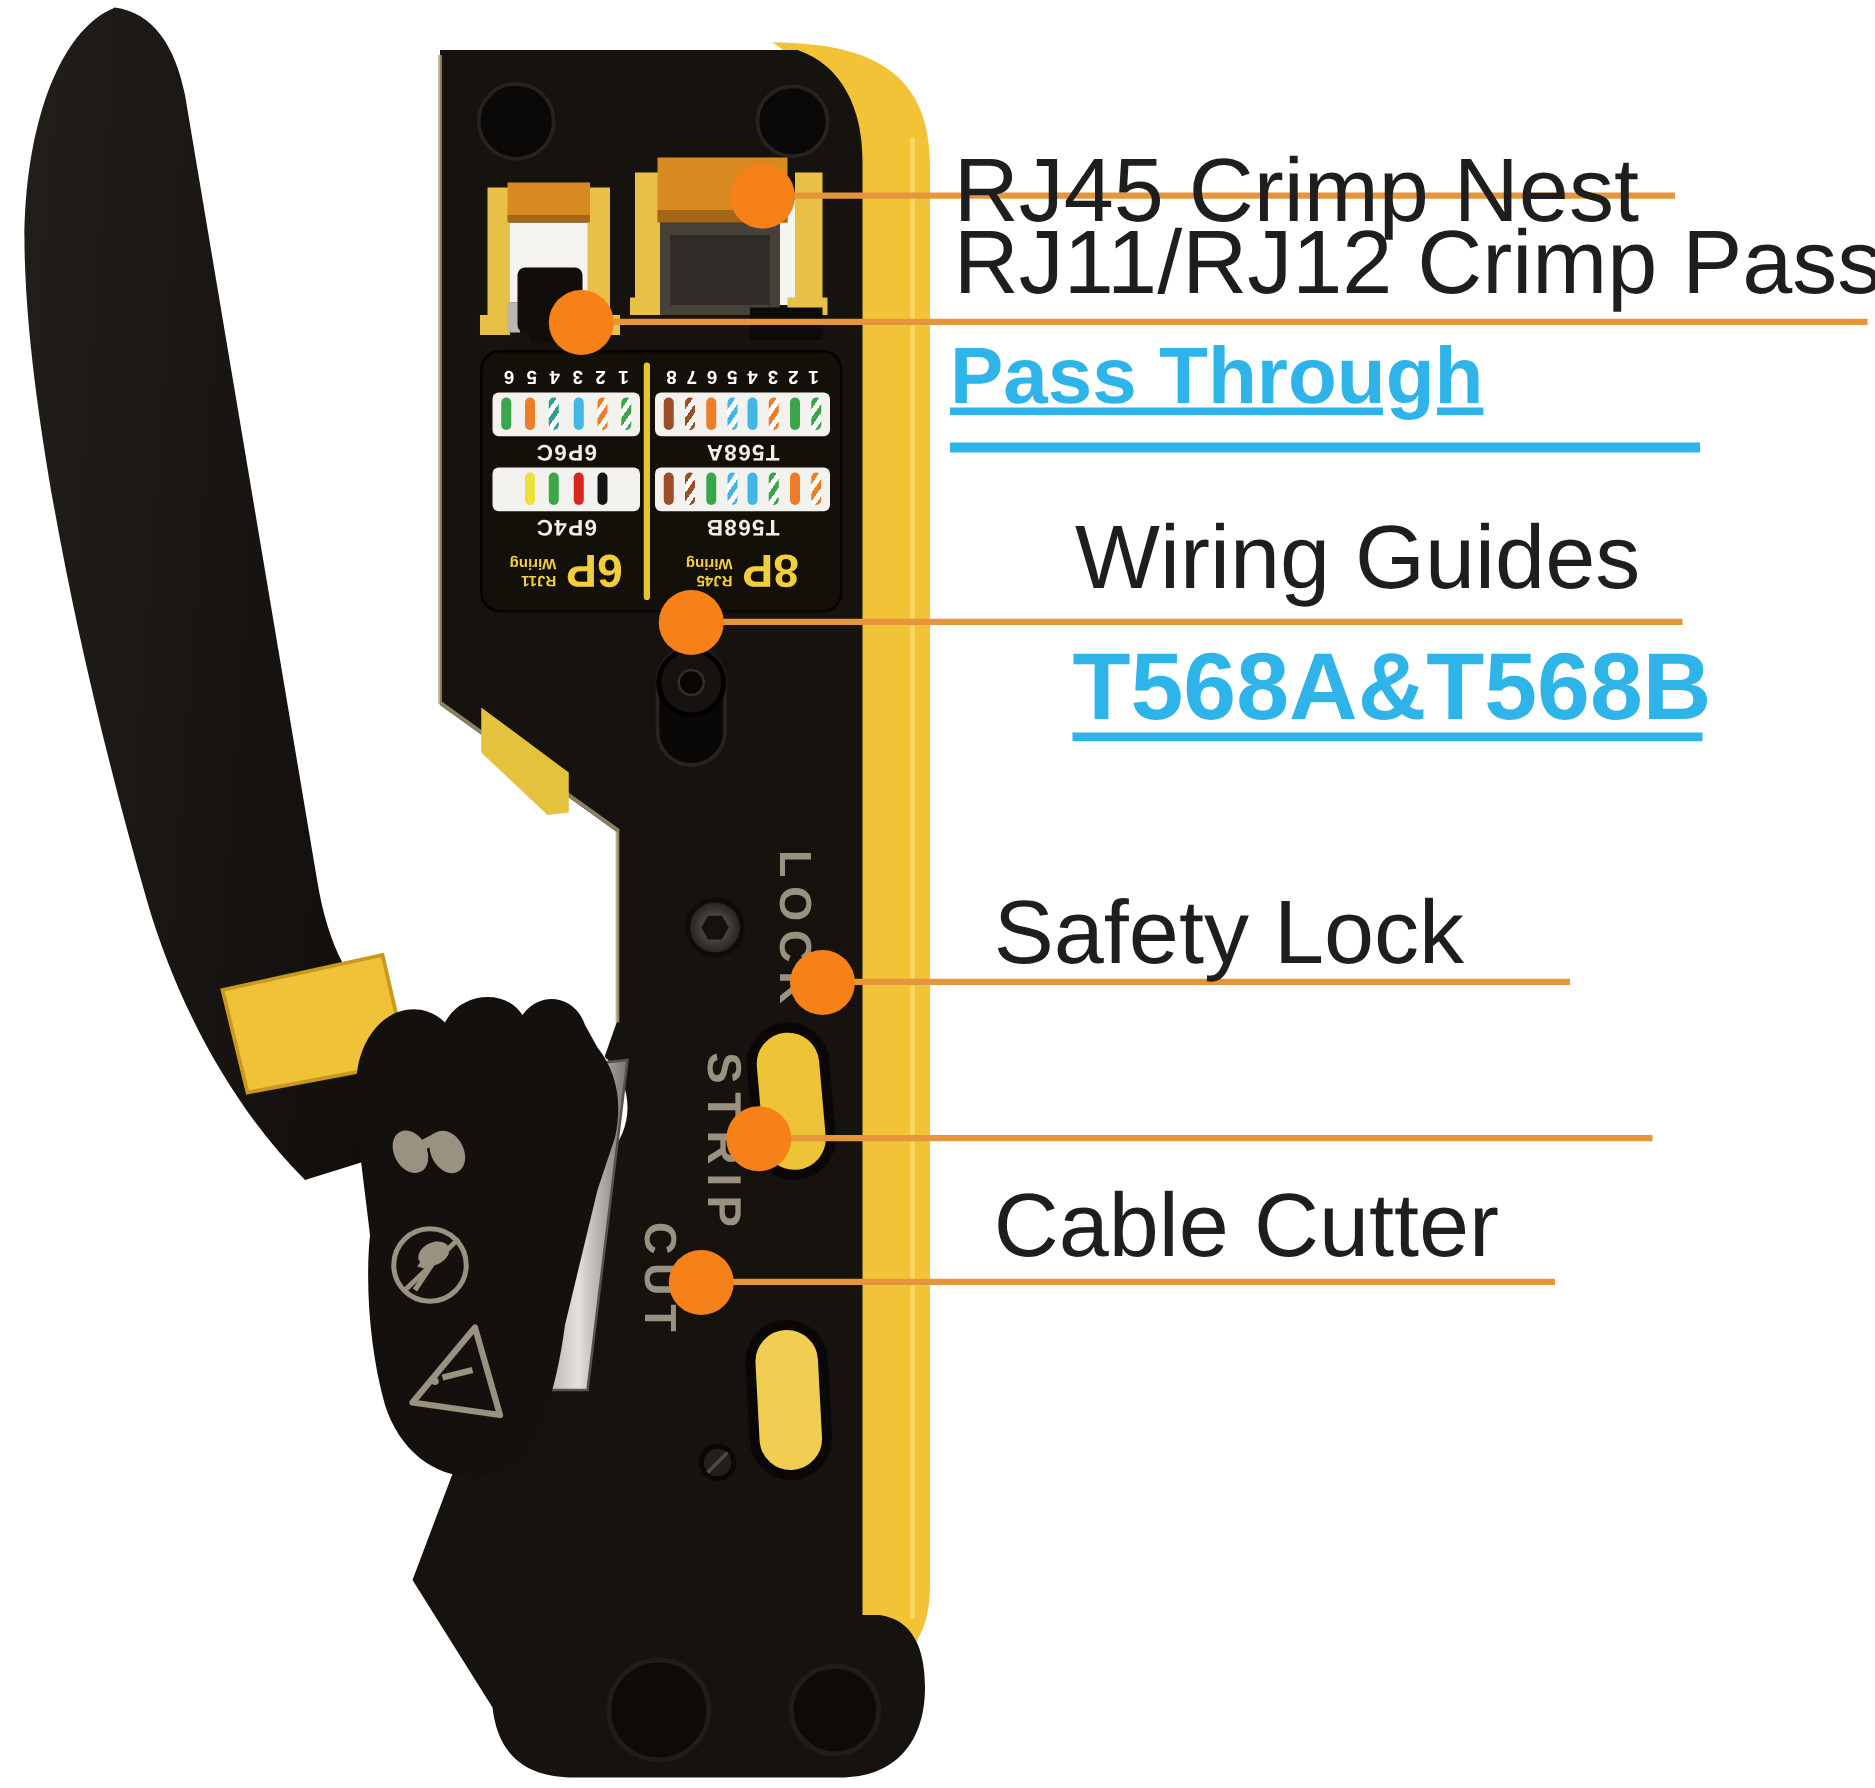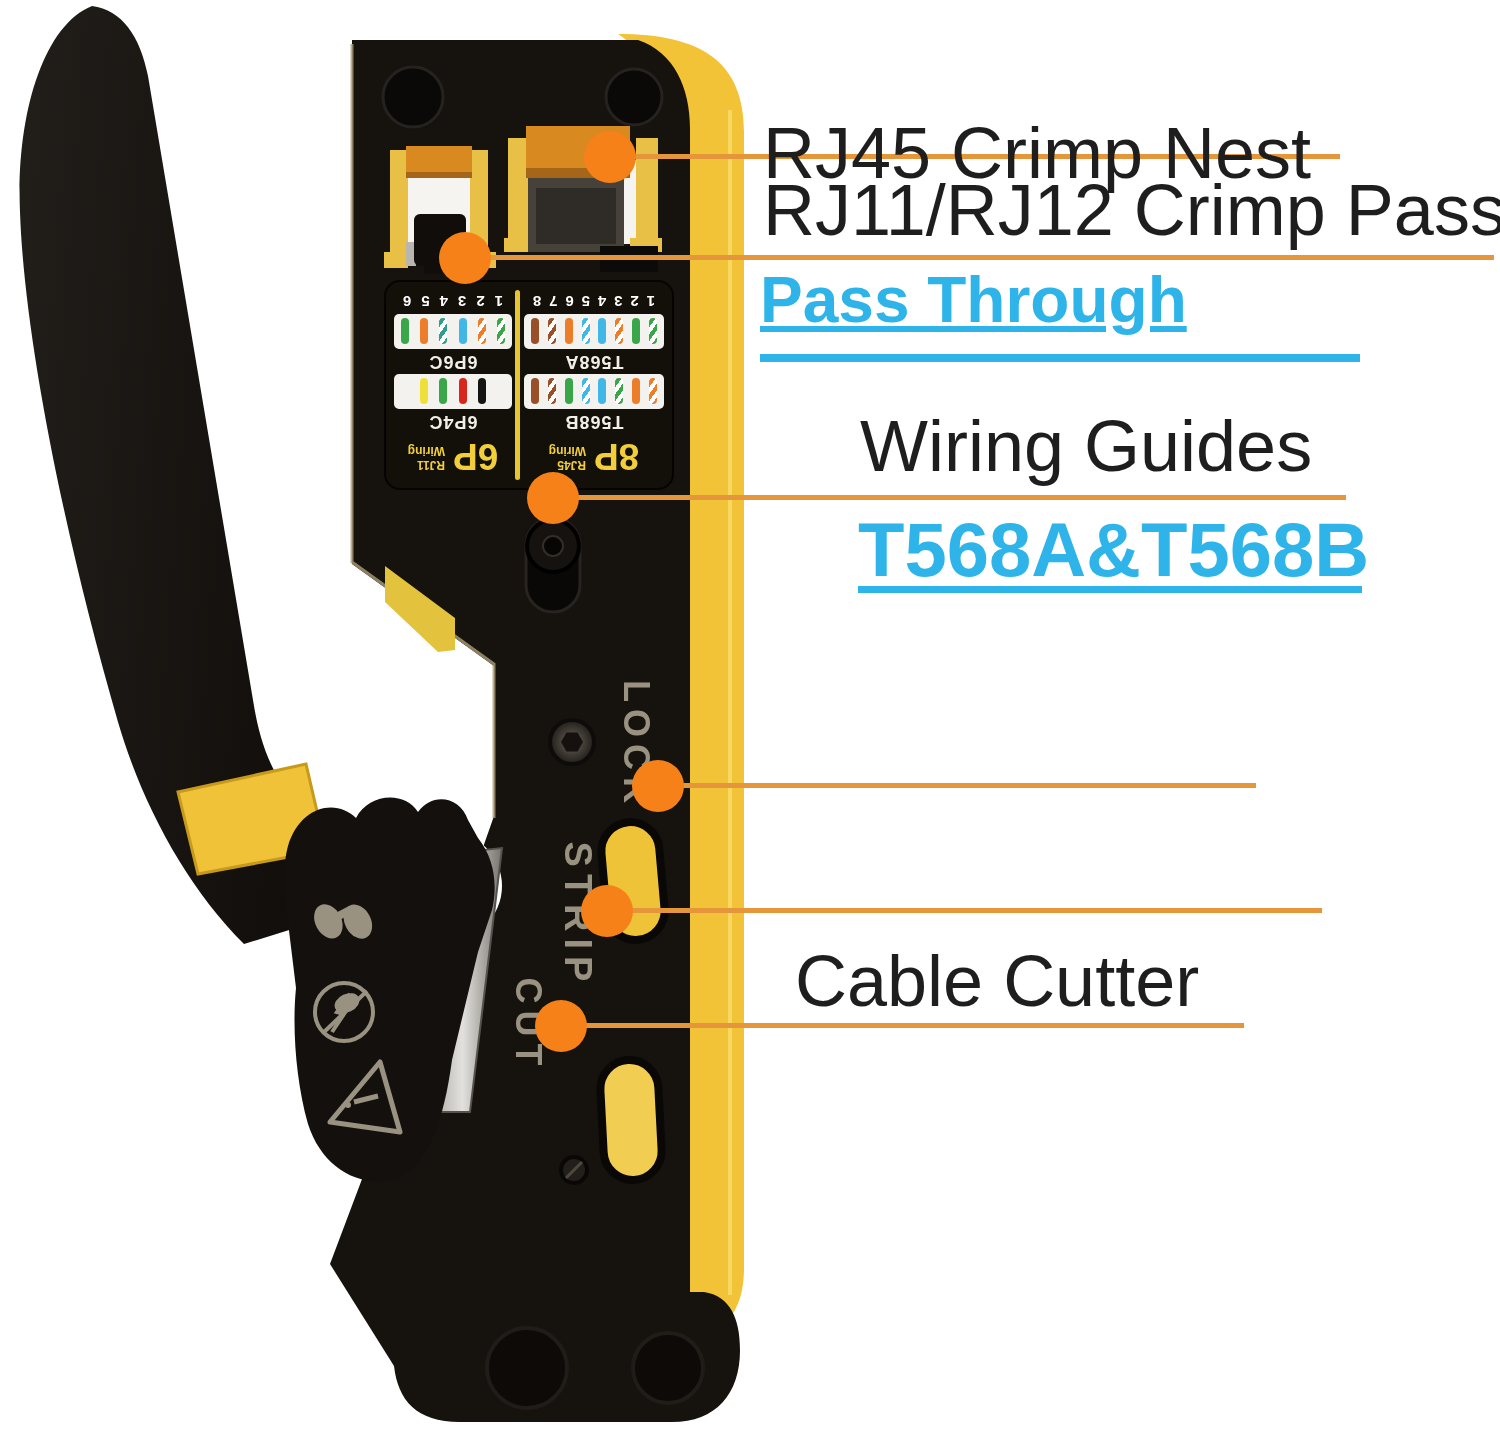--- a/index.html
+++ b/index.html
@@ -285,15 +285,16 @@
   <div class="dot" id="dot-wiring"></div>
   <div class="dot" id="dot-lock"></div>
   <div class="dot" id="dot-strip"></div>
   <div class="dot" id="dot-cut"></div>
 
   <div class="ann" id="ann-rj45">RJ45 Crimp Nest</div>
   <div class="ann" id="ann-rj11">RJ11/RJ12 Crimp Pass</div>
   <div class="ann cyan" id="ann-pass">Pass Through</div>
   <div class="ann" id="ann-wiring">Wiring Guides</div>
   <div class="ann cyan" id="ann-t568">T568A&amp;T568B</div>
+  <div class="ann" id="ann-lock">Safety Lock</div>
   <div class="ann" id="ann-cut">Cable Cutter</div>
 
 </div>
 
 </body></html>

